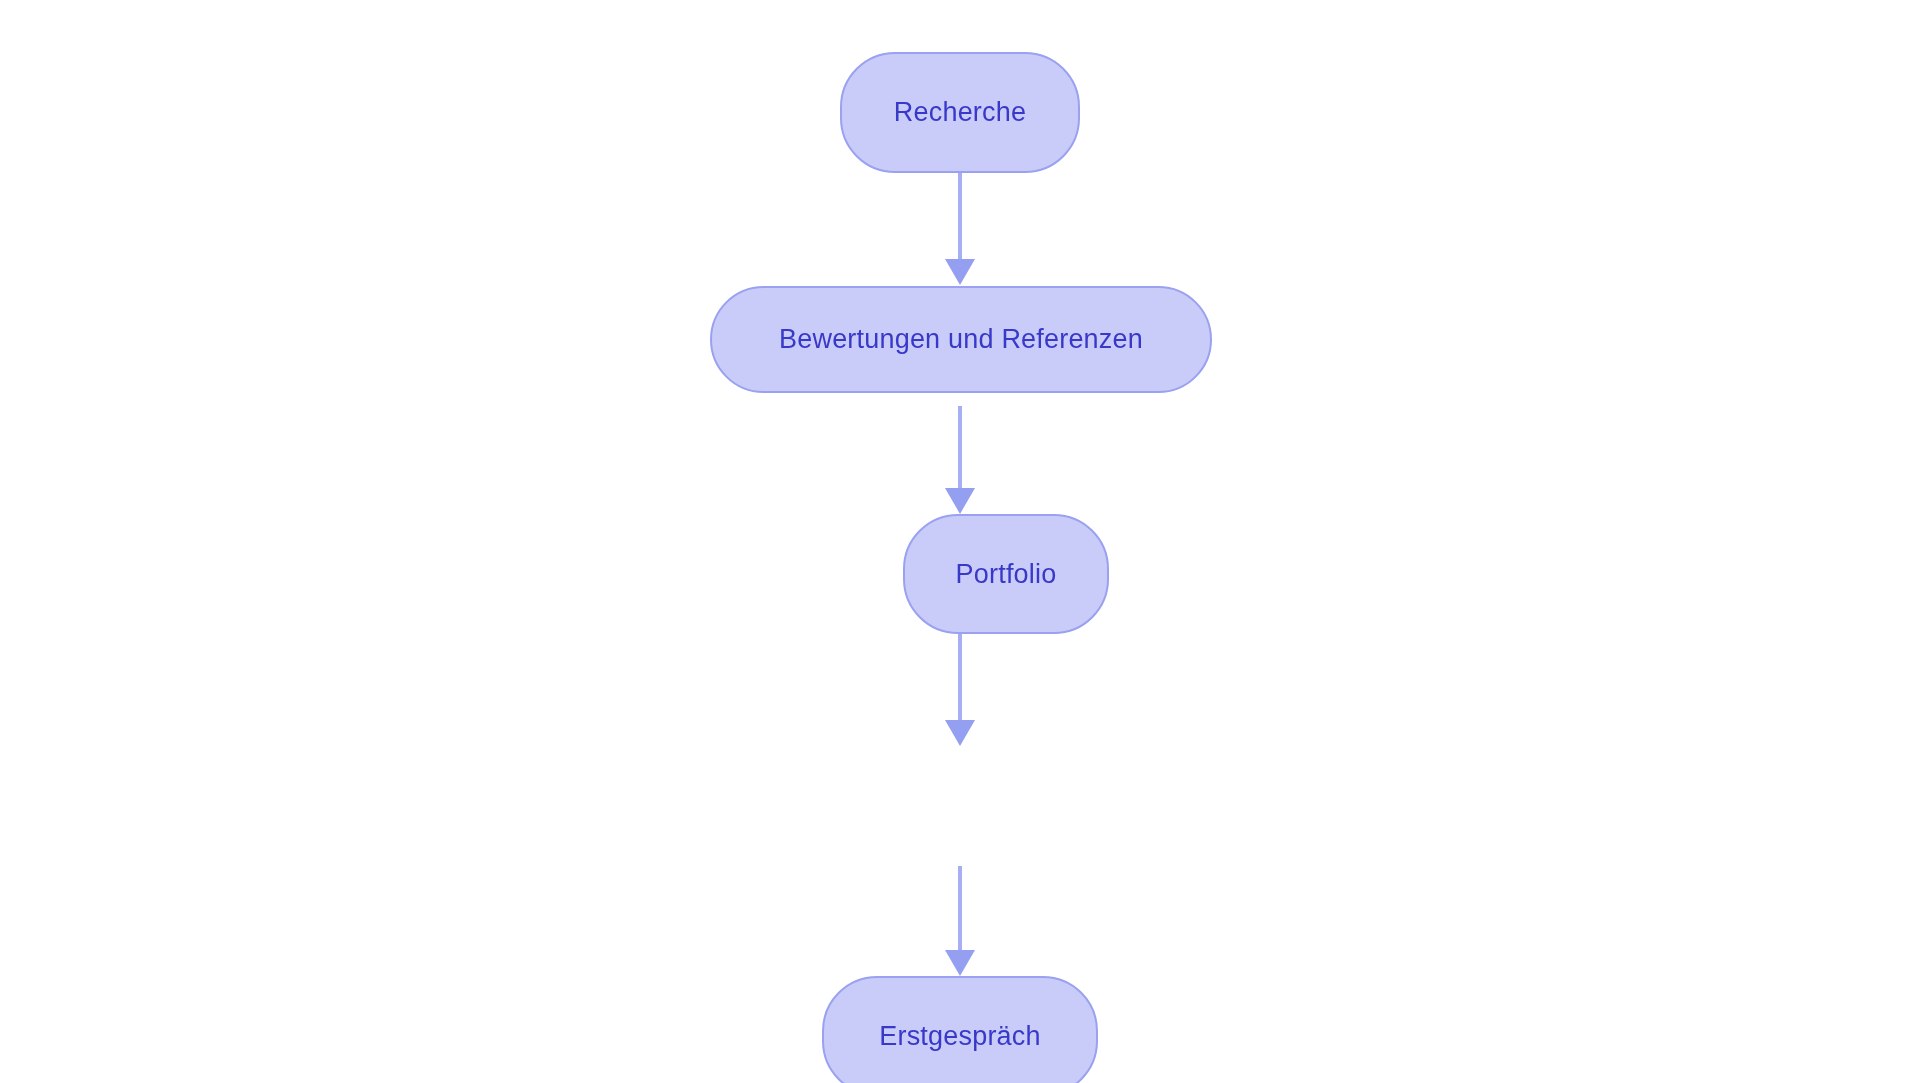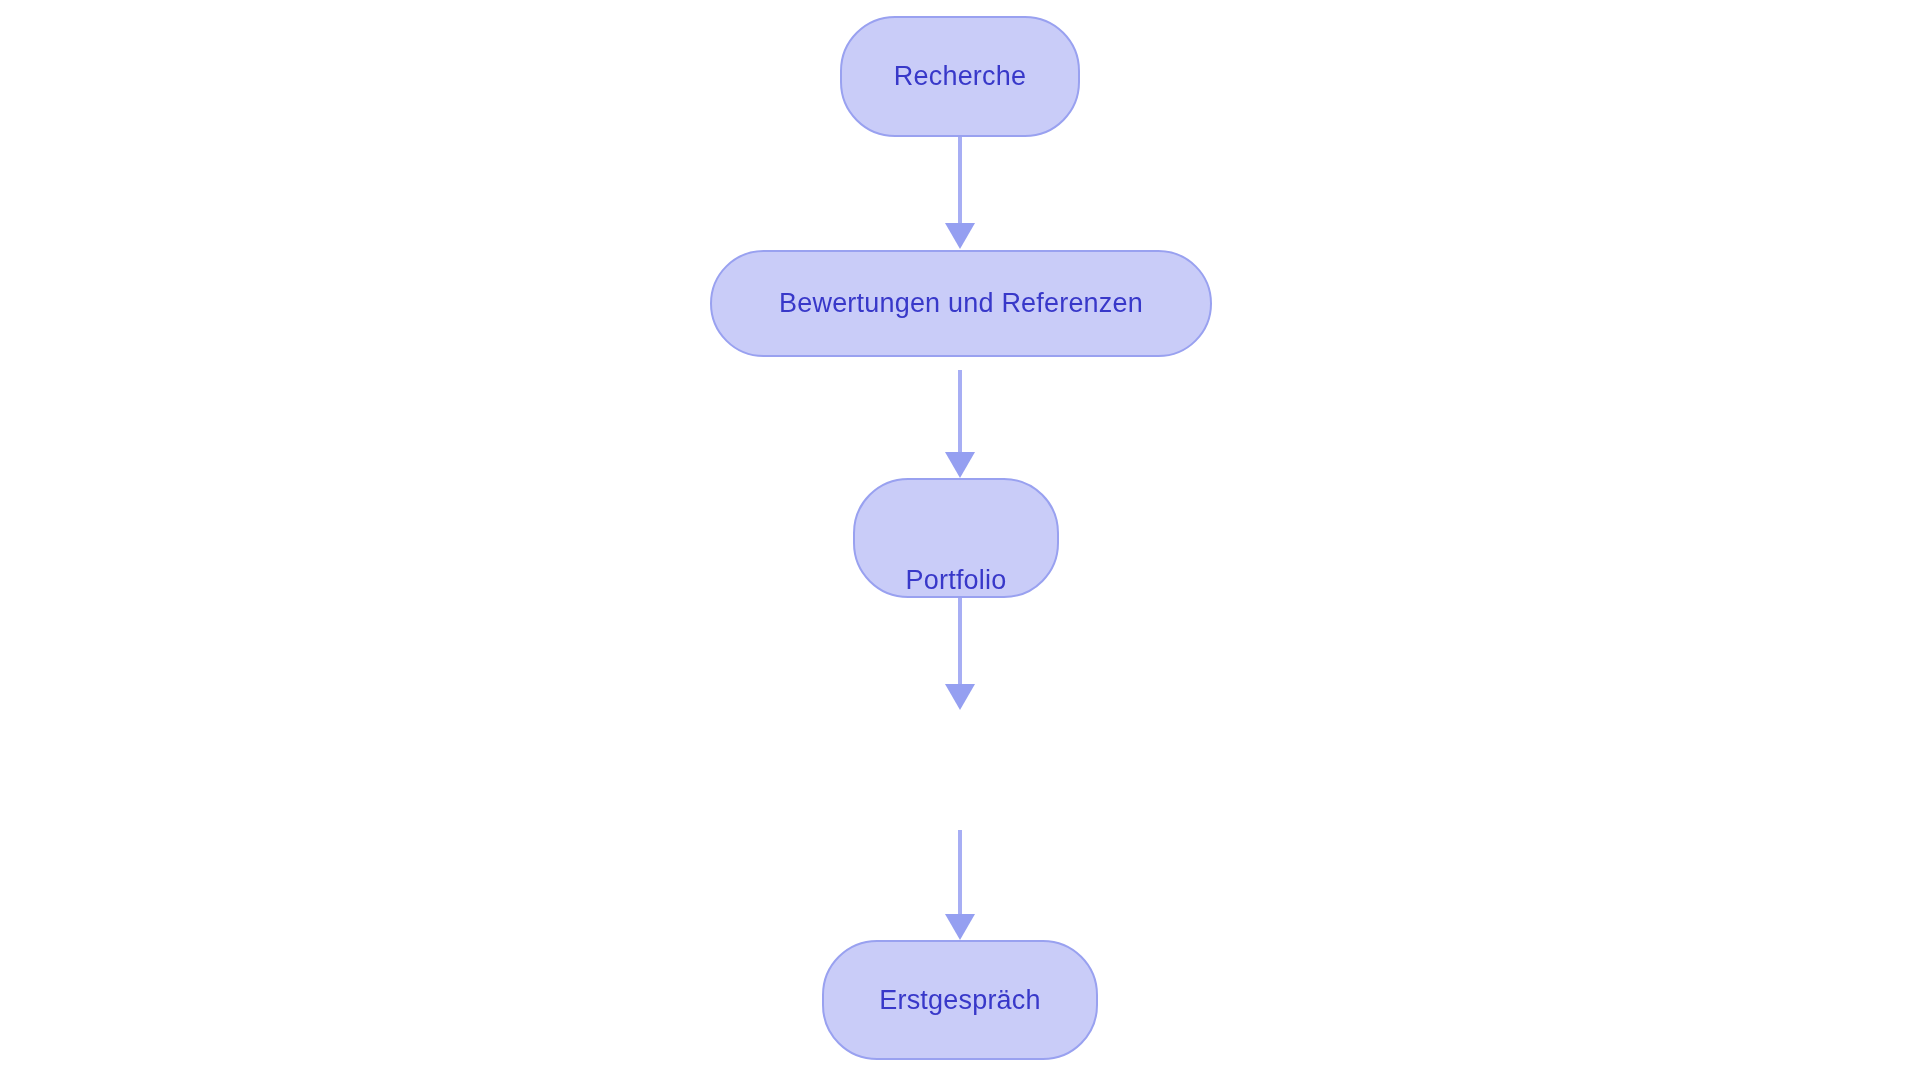--- a/index.html
+++ b/index.html
@@ -10,40 +10,41 @@
     width: 1920px;
     height: 1083px;
     background: var(--background, #ffffff);
     position: relative;
     overflow: hidden;
     font-family: "Liberation Sans", sans-serif;
   }
   .canvas {
     position: absolute;
     inset: 0;
+    margin-top: 36px;
   }
   .node {
     position: absolute;
     box-sizing: border-box;
     background: var(--node-fill, #c9ccf8);
     border: 2px solid var(--node-border, #99a1f0);
     border-radius: 55px;
     display: flex;
     align-items: center;
     justify-content: center;
   }
   .node-label {
     color: var(--node-text, #3838c9);
     font-size: 27px;
     letter-spacing: 0.2px;
     white-space: nowrap;
   }
   .node-1 { left: 840px; top: 16px;  width: 240px; height: 121px; }
   .node-2 { left: 710px; top: 250px; width: 502px; height: 107px; }
-  .node-3 { left: 853px; top: 478px; width: 206px; height: 120px; align-items: flex-end; }
+  .node-3 { left: 903px; top: 478px; width: 206px; height: 120px; }
   .node-4 { left: 848px; top: 710px; width: 222px; height: 120px; }
   .node-5 { left: 822px; top: 940px; width: 276px; height: 120px; }
   .arrow {
     position: absolute;
     left: 945px;
     width: 30px;
   }
   .arrow-1 { top: 137px; height: 112px; }
   .arrow-2 { top: 370px; height: 108px; }
   .arrow-3 { top: 598px; height: 112px; }

